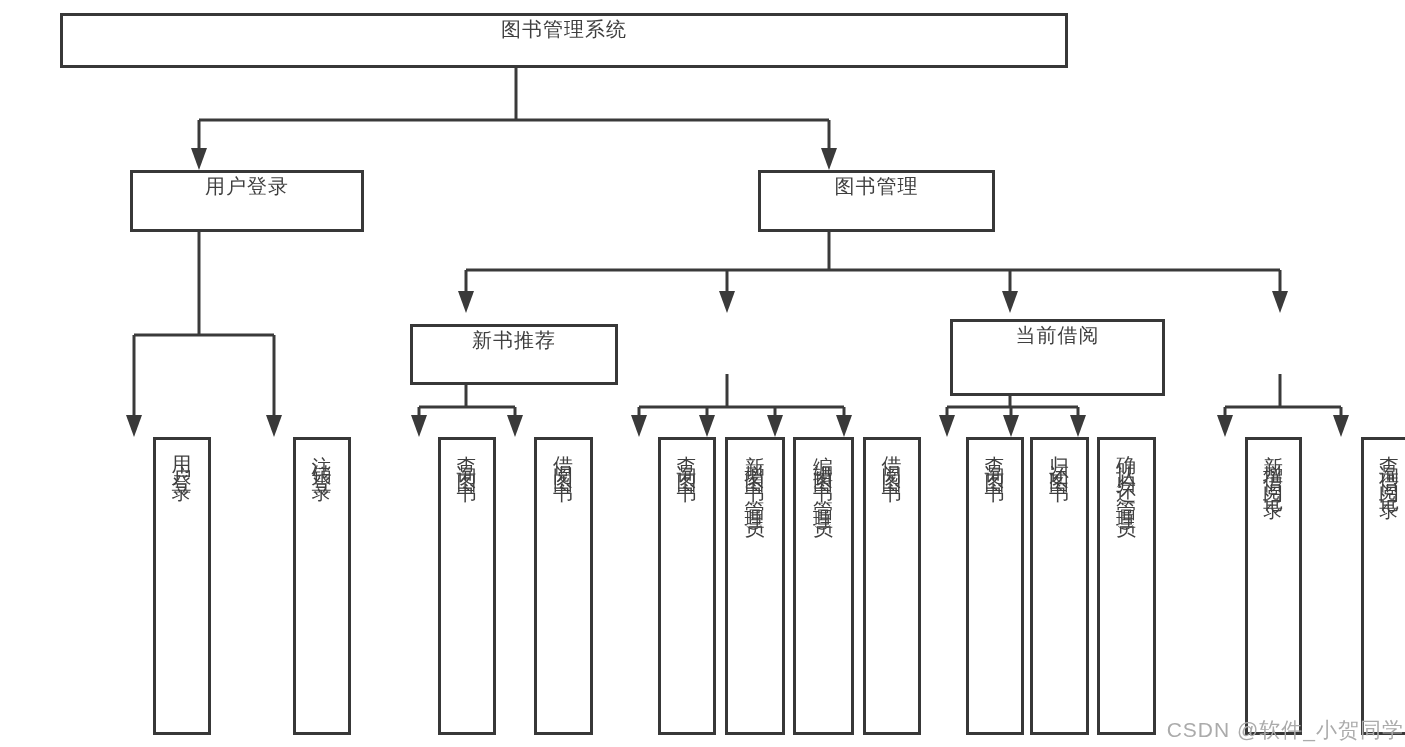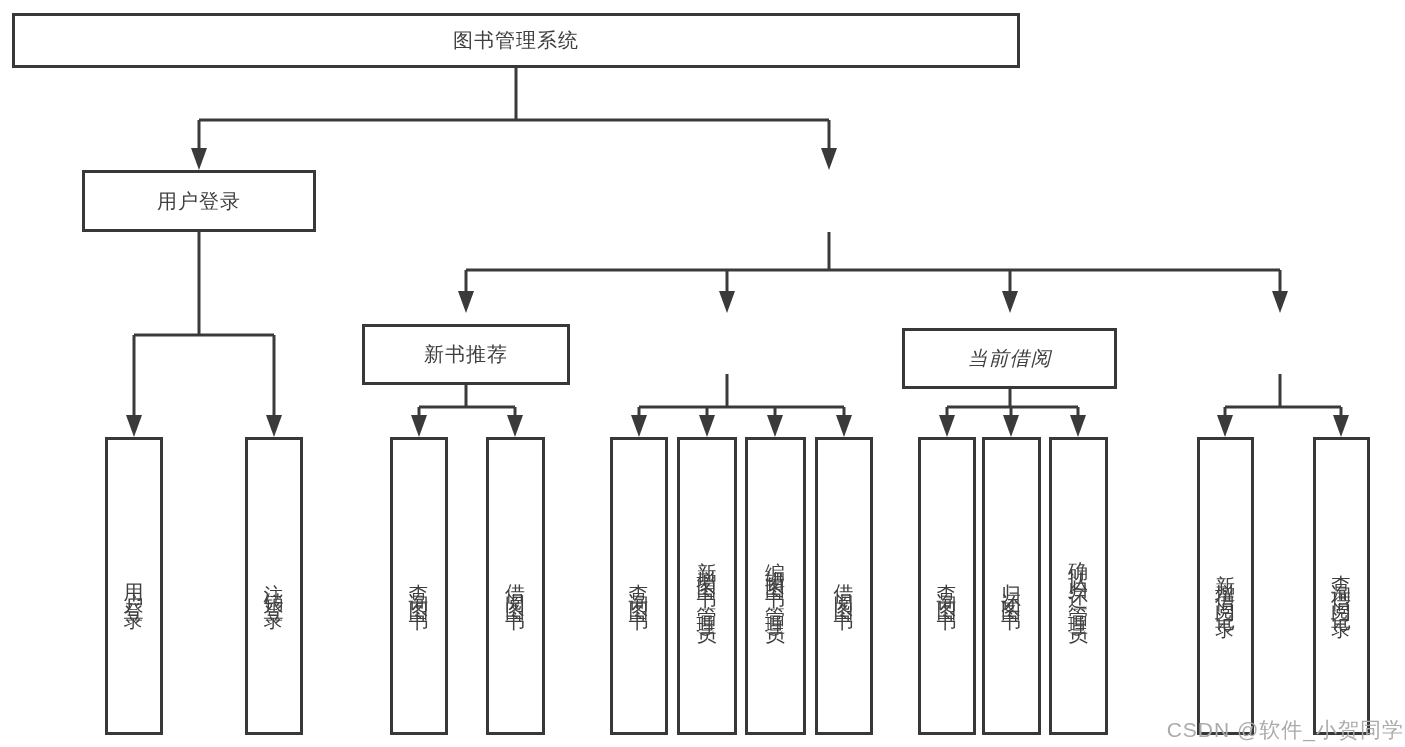--- a/index.html
+++ b/index.html
@@ -30,22 +30,22 @@
     fill: #3a3a3a;
     stroke: none;
   }
   .node {
     position: absolute;
     box-sizing: border-box;
     background: #ffffff;
     border: 3px solid #383838;
     color: #3f3f3f;
     display: flex;
-    align-items: center;
     justify-content: center;
+    margin-left: 48px;
   }
   .node-h {
     font-size: 20px;
     letter-spacing: 1px;
     white-space: nowrap;
   }
   .node-v {
     font-size: 20px;
   }
   .node-v .vtext {
@@ -147,25 +147,28 @@
     </g>
   </svg>
 
   <div class="node node-h" style="left:12px; top:13px; width:1008px; height:55px;">
     <span>图书管理系统</span>
   </div>
 
   <div class="node node-h" style="left:82px; top:170px; width:234px; height:62px;">
     <span>用户登录</span>
   </div>
+  <div class="node node-h" style="left:710px; top:170px; width:237px; height:62px;">
+    <span>图书管理</span>
+  </div>
 
   <div class="node node-h" style="left:362px; top:324px; width:208px; height:61px;">
     <span>新书推荐</span>
   </div>
-  <div class="node node-h" style="left:902px; top:328px; width:215px; height:61px;font-style:italic;">
+  <div class="node node-h" style="left:902px; top:319px; width:215px; height:77px;">
     <span>当前借阅</span>
   </div>
 
   <div class="node node-v" style="left:105px; top:437px; width:58px; height:298px;">
     <span class="vtext">用户登录</span>
   </div>
   <div class="node node-v" style="left:245px; top:437px; width:58px; height:298px;">
     <span class="vtext">注销登录</span>
   </div>
 

